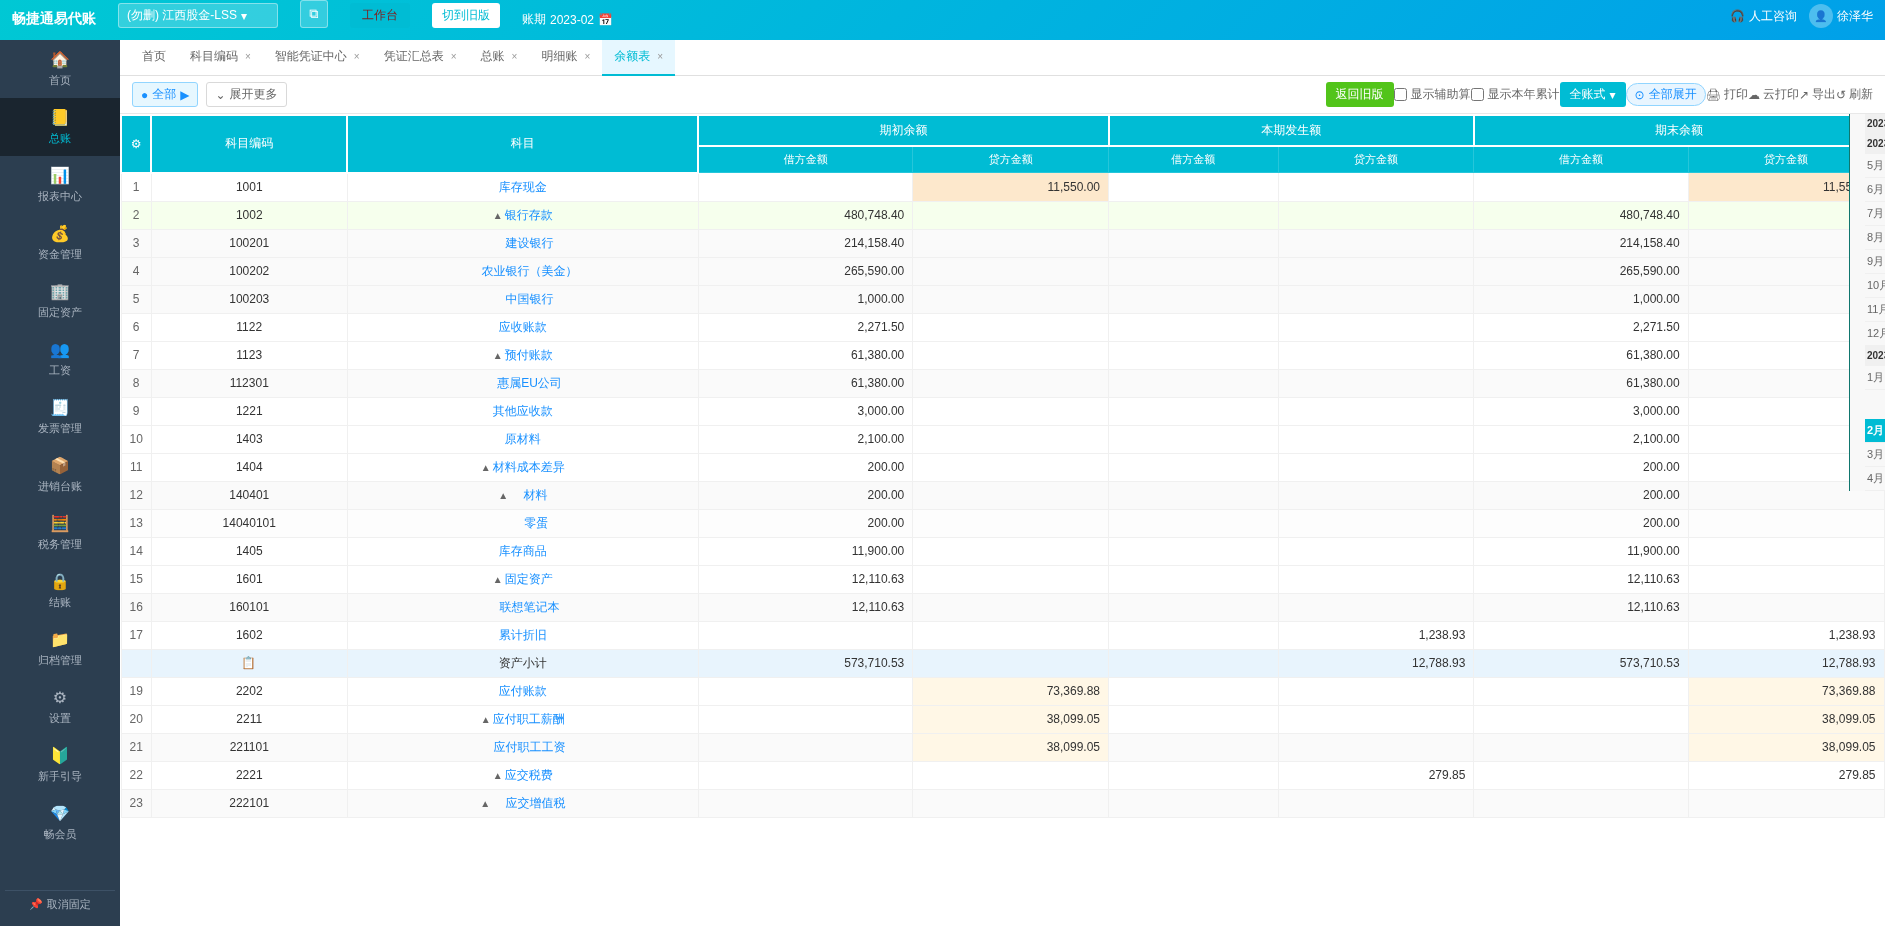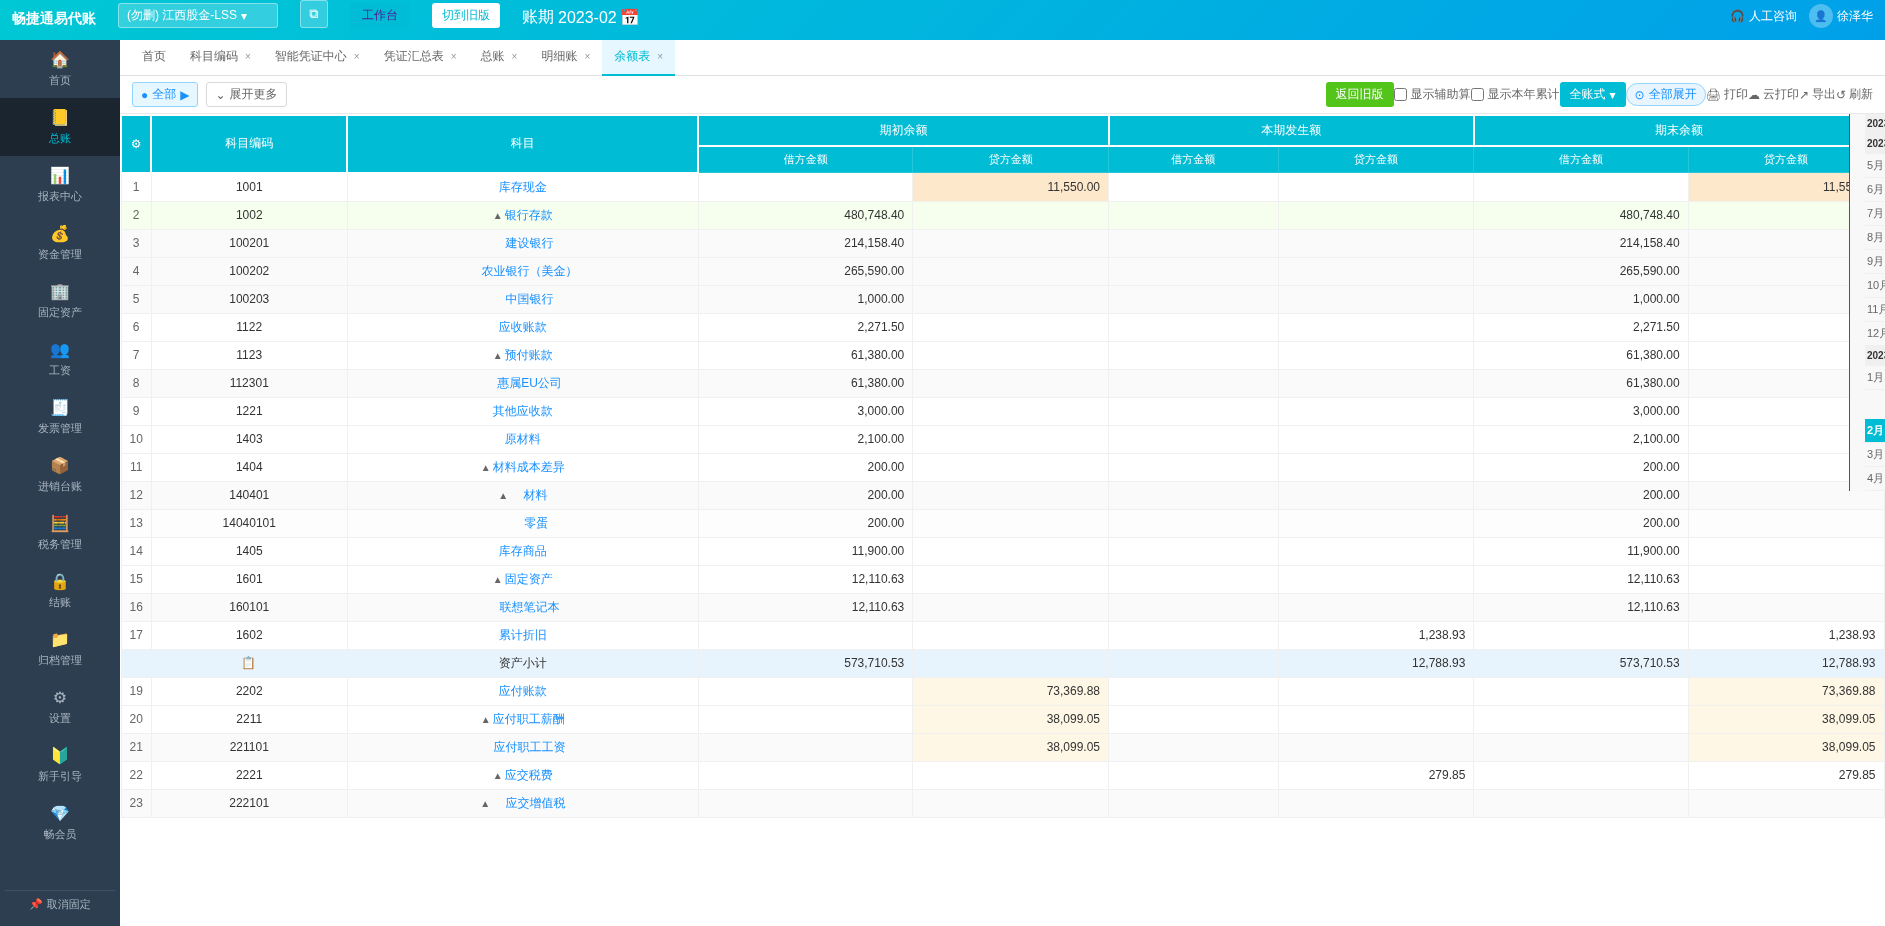--- a/index.html
+++ b/index.html
@@ -39,37 +39,37 @@
       background: rgba(255,255,255,0.2);
       border: 1px solid rgba(255,255,255,0.4);
       border-radius: 3px;
       display: flex; align-items: center; justify-content: center;
       color: white; cursor: pointer; font-size: 13px;
     }
     .workbench-btn {
       background: #00bcd4;
       border: none;
       border-radius: 3px;
-      color: #4c1d95;
+      color: #7f1d1d;
       padding: 4px 12px;
       font-size: 12px;
       cursor: pointer;
     }
     .switch-btn {
       background: white;
       border: none;
       border-radius: 3px;
       color: #00bcd4;
       padding: 4px 10px;
       font-size: 12px;
       cursor: pointer;
     }
     .accounting-period {
       color: white;
-      font-size: 16px;
+      font-size: 12px;
       display: flex;
       align-items: center;
       gap: 4px;
     }
     .header-right {
       margin-left: auto;
       display: flex;
       align-items: center;
       gap: 12px;
       color: white;

